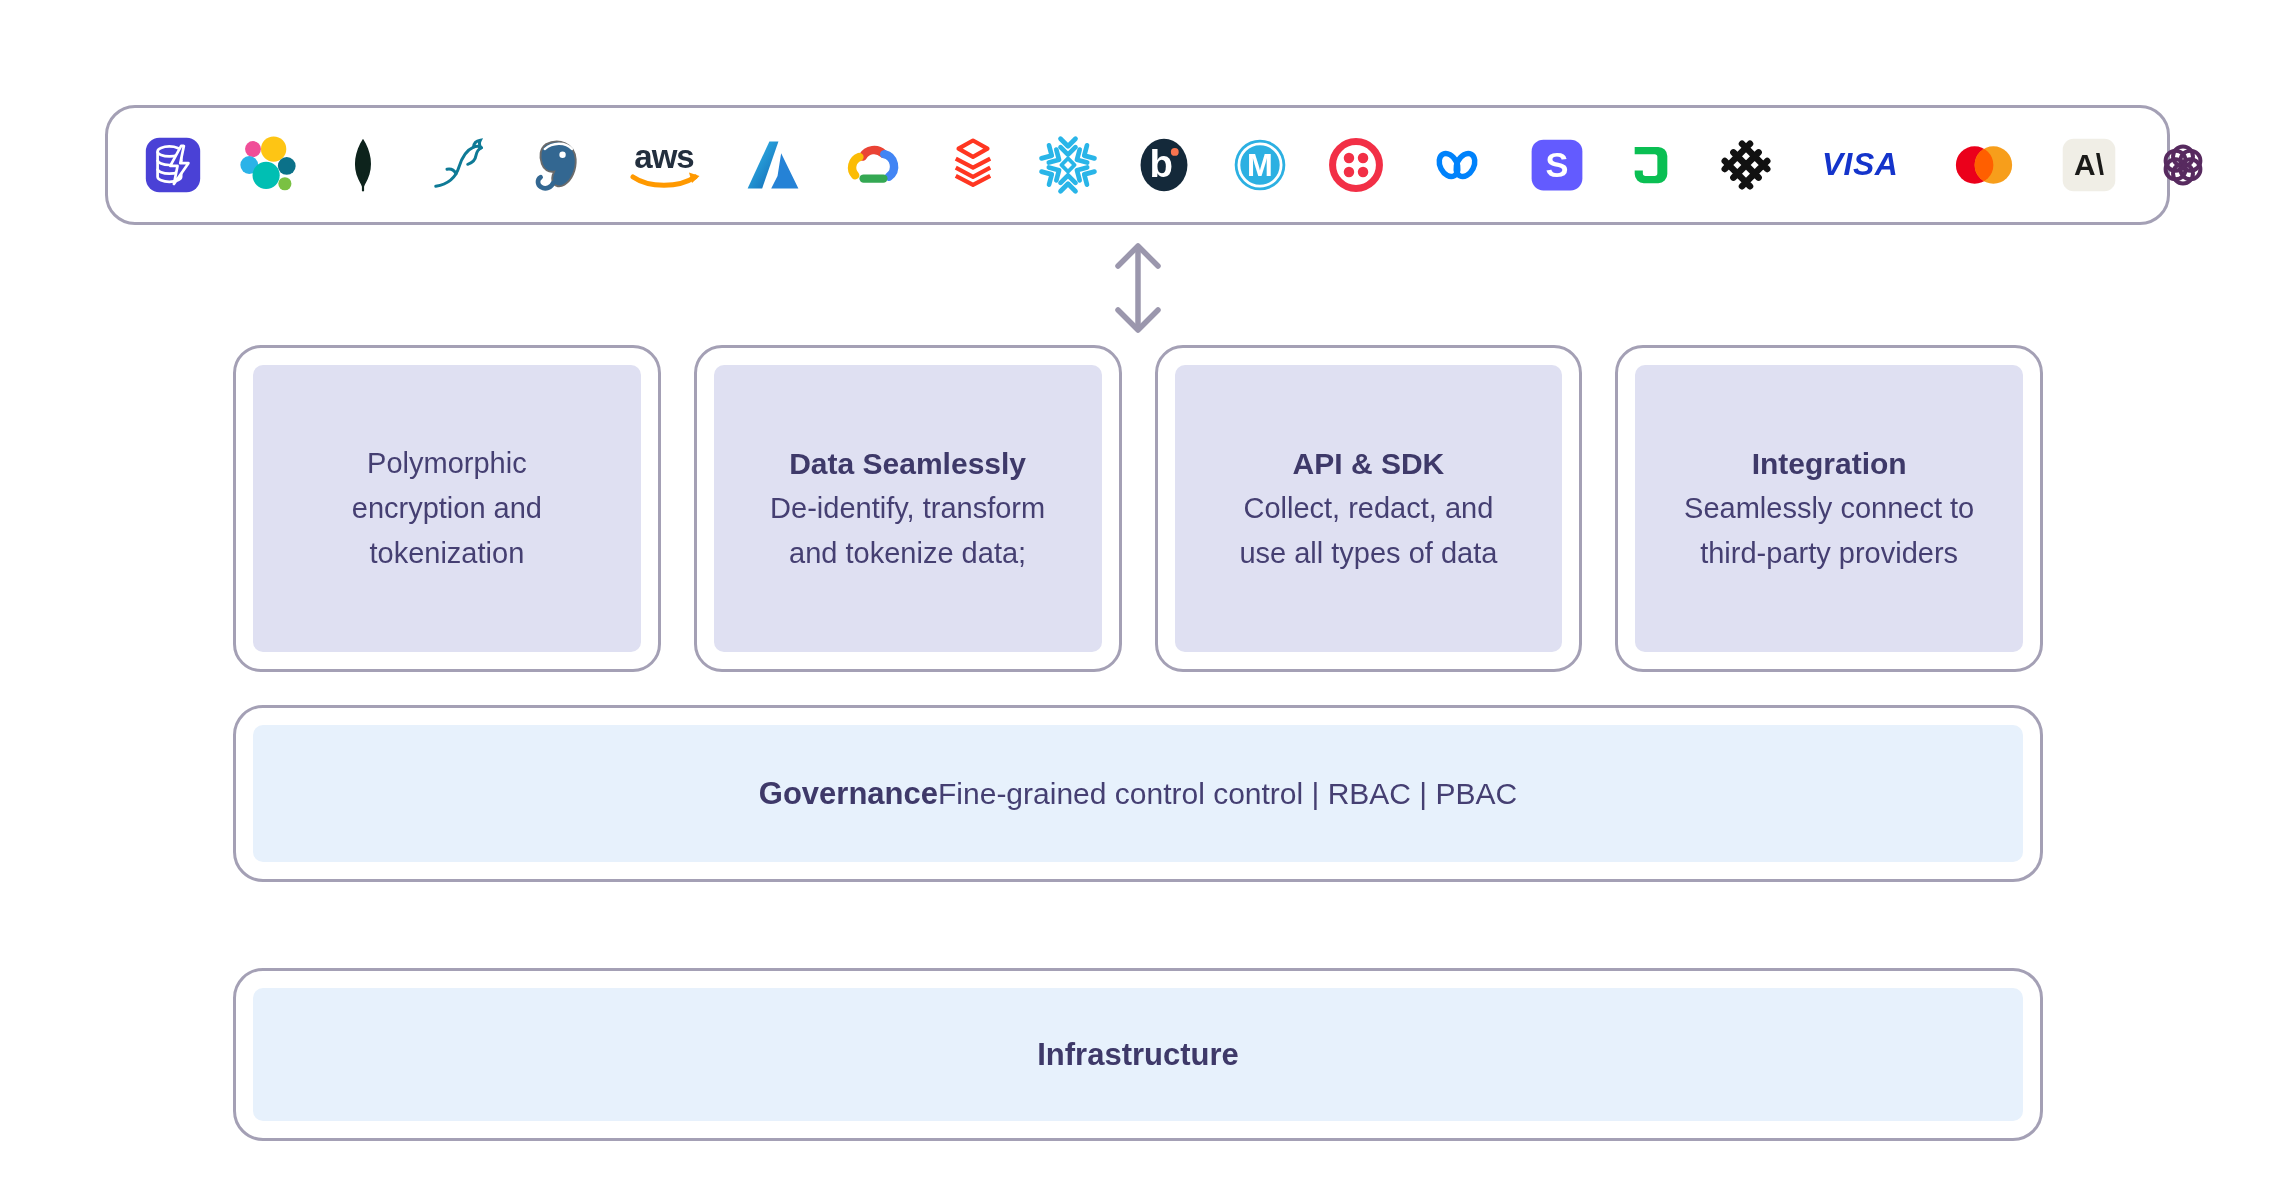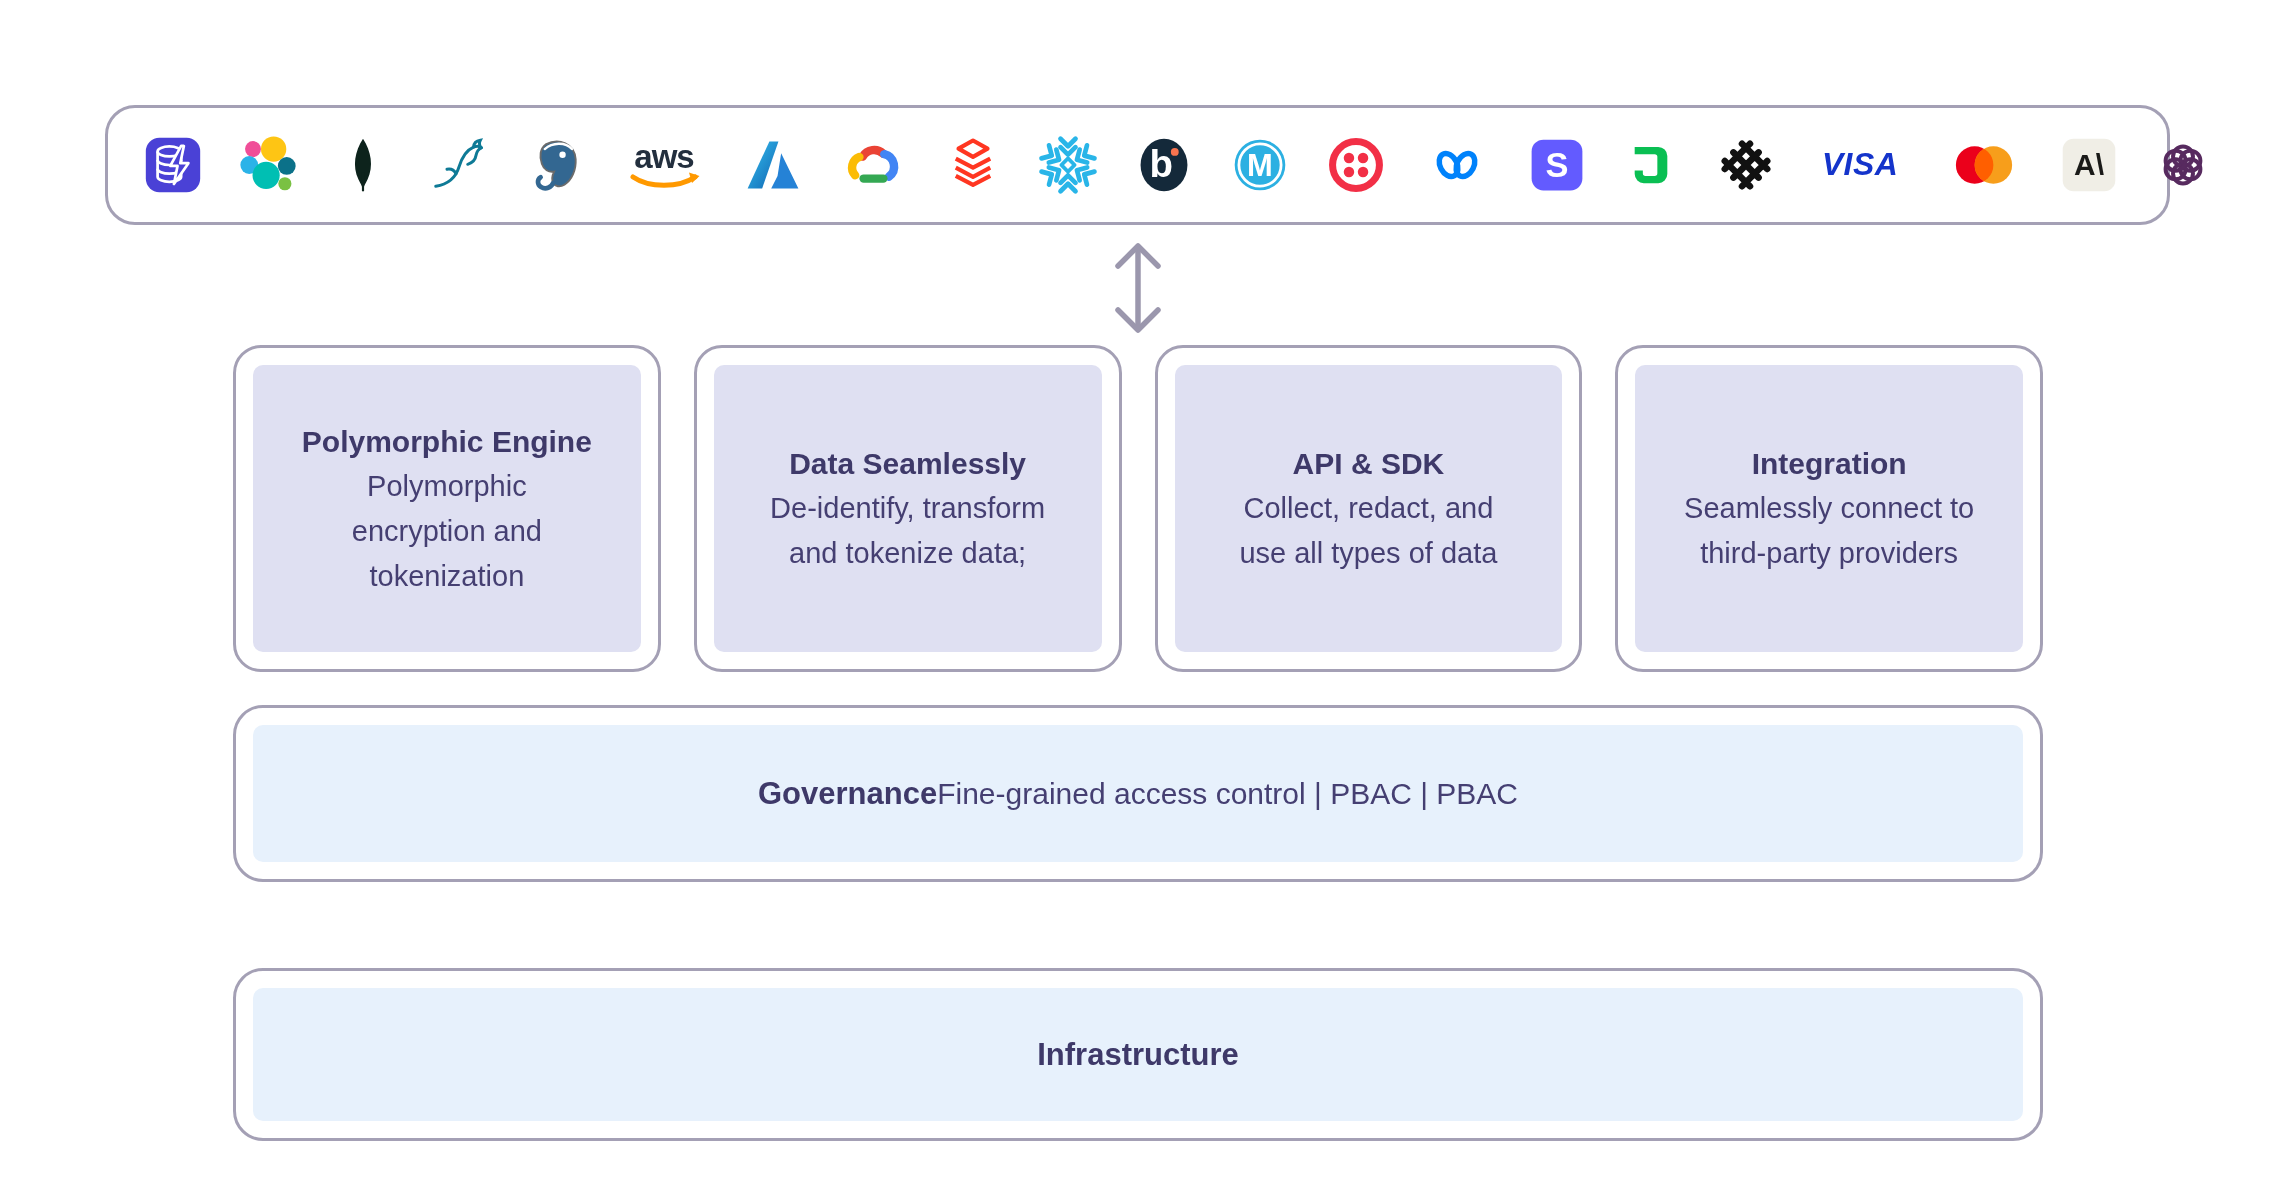--- a/index.html
+++ b/index.html
@@ -273,21 +273,20 @@
       <path d="M14,26 L34,6 L54,26"></path>
       <path d="M14,70 L34,90 L54,70"></path>
     </g>
   </svg>
 </div>
 
 <div class="feature-row">
 
   <div class="feature-box">
     <div class="feature-fill">
-      <div class="feature-title">Polymorphic Engine</div>
       <div class="feature-desc">Polymorphic encryption and tokenization</div>
     </div>
   </div>
 
   <div class="feature-box">
     <div class="feature-fill">
       <div class="feature-title">Data Seamlessly</div>
       <div class="feature-desc">De-identify, transform and tokenize data;</div>
     </div>
   </div>
@@ -304,21 +303,21 @@
       <div class="feature-title">Integration</div>
       <div class="feature-desc">Seamlessly connect to third-party providers</div>
     </div>
   </div>
 
 </div>
 
 <div class="layer layer-governance">
   <div class="layer-fill">
     <div class="layer-title">Governance</div>
-    <div class="layer-desc">Fine-grained access control | PBAC | PBAC</div>
+    <div class="layer-desc">Fine-grained control control | RBAC | PBAC</div>
   </div>
 </div>
 
 <div class="layer layer-infrastructure">
   <div class="layer-fill">
     <div class="layer-title">Infrastructure</div>
   </div>
 </div>
 
 </body></html>

